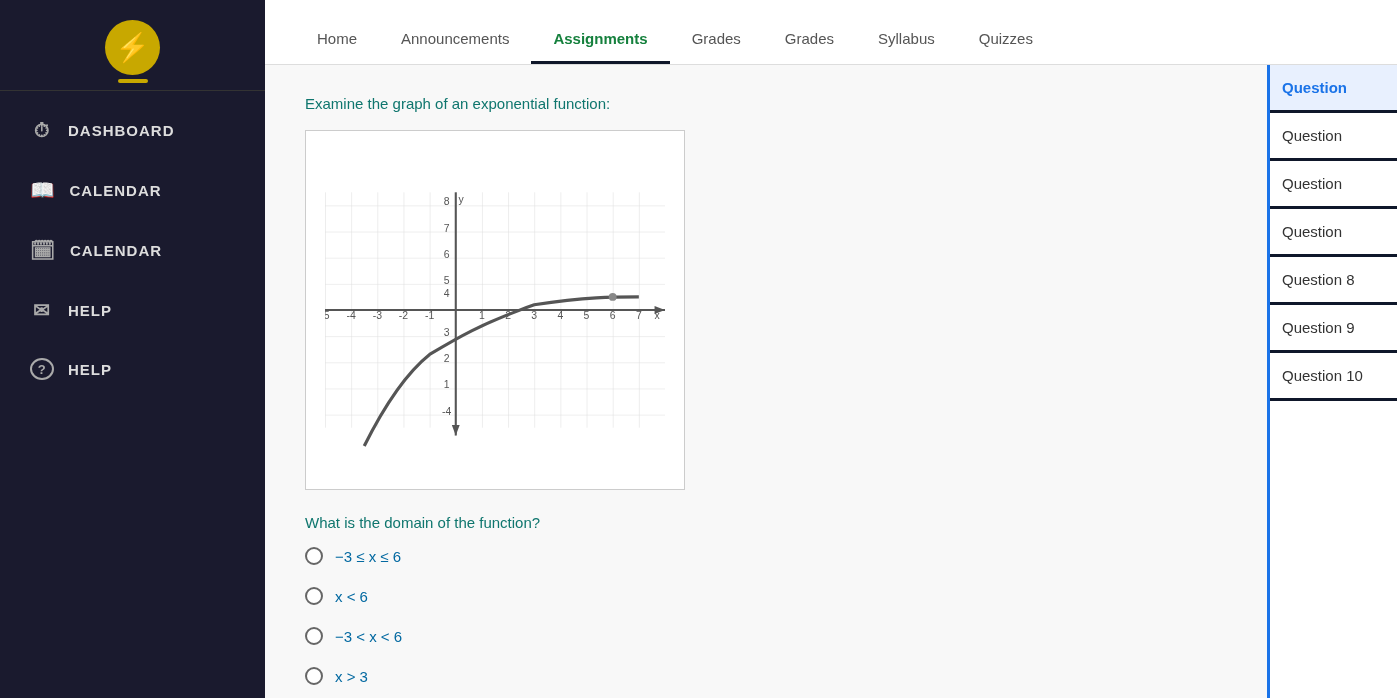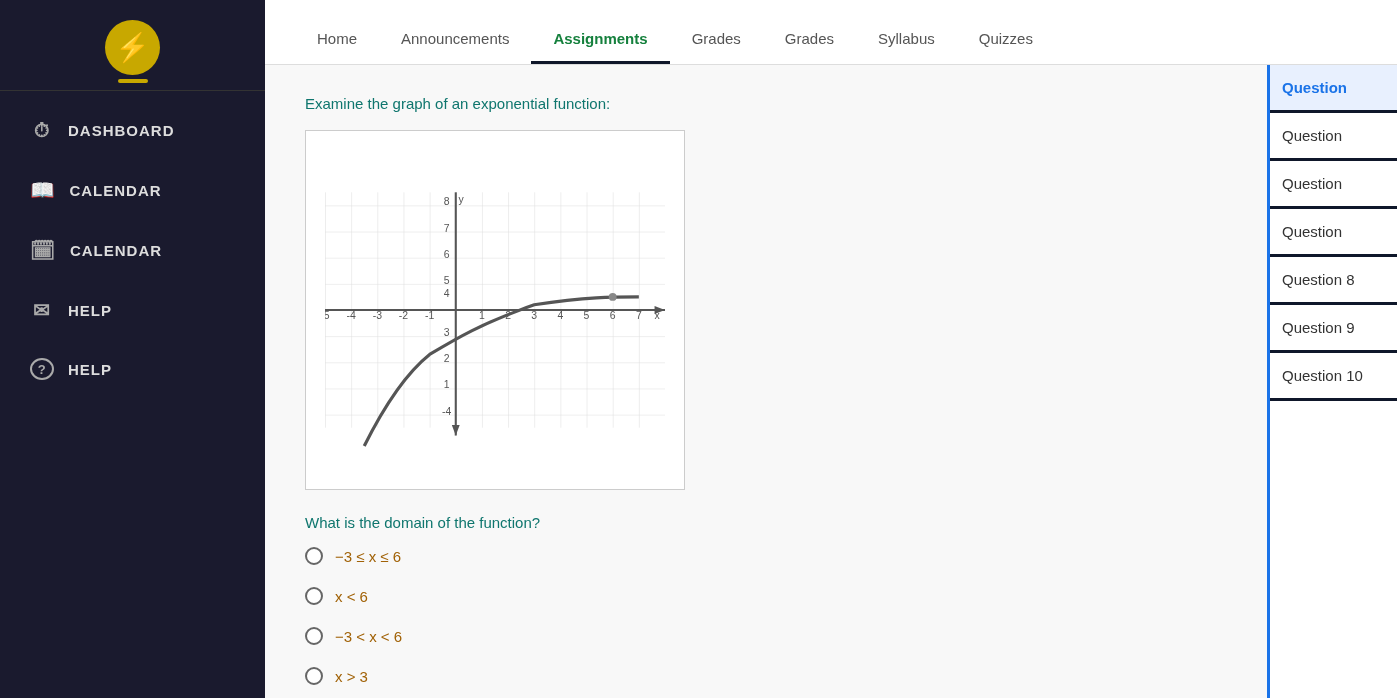--- a/index.html
+++ b/index.html
@@ -148,21 +148,21 @@
       display: flex;
       flex-direction: column;
       gap: 22px;
       margin-top: 16px;
     }
     .answer-choice {
       display: flex;
       align-items: center;
       gap: 12px;
       font-size: 15px;
-      color: #a16207;
+      color: #0369a1;
       cursor: pointer;
     }
     .radio-circle {
       width: 18px; height: 18px;
       border: 2px solid #666;
       border-radius: 50%;
       min-width: 18px;
       background: #fff;
     }
 

